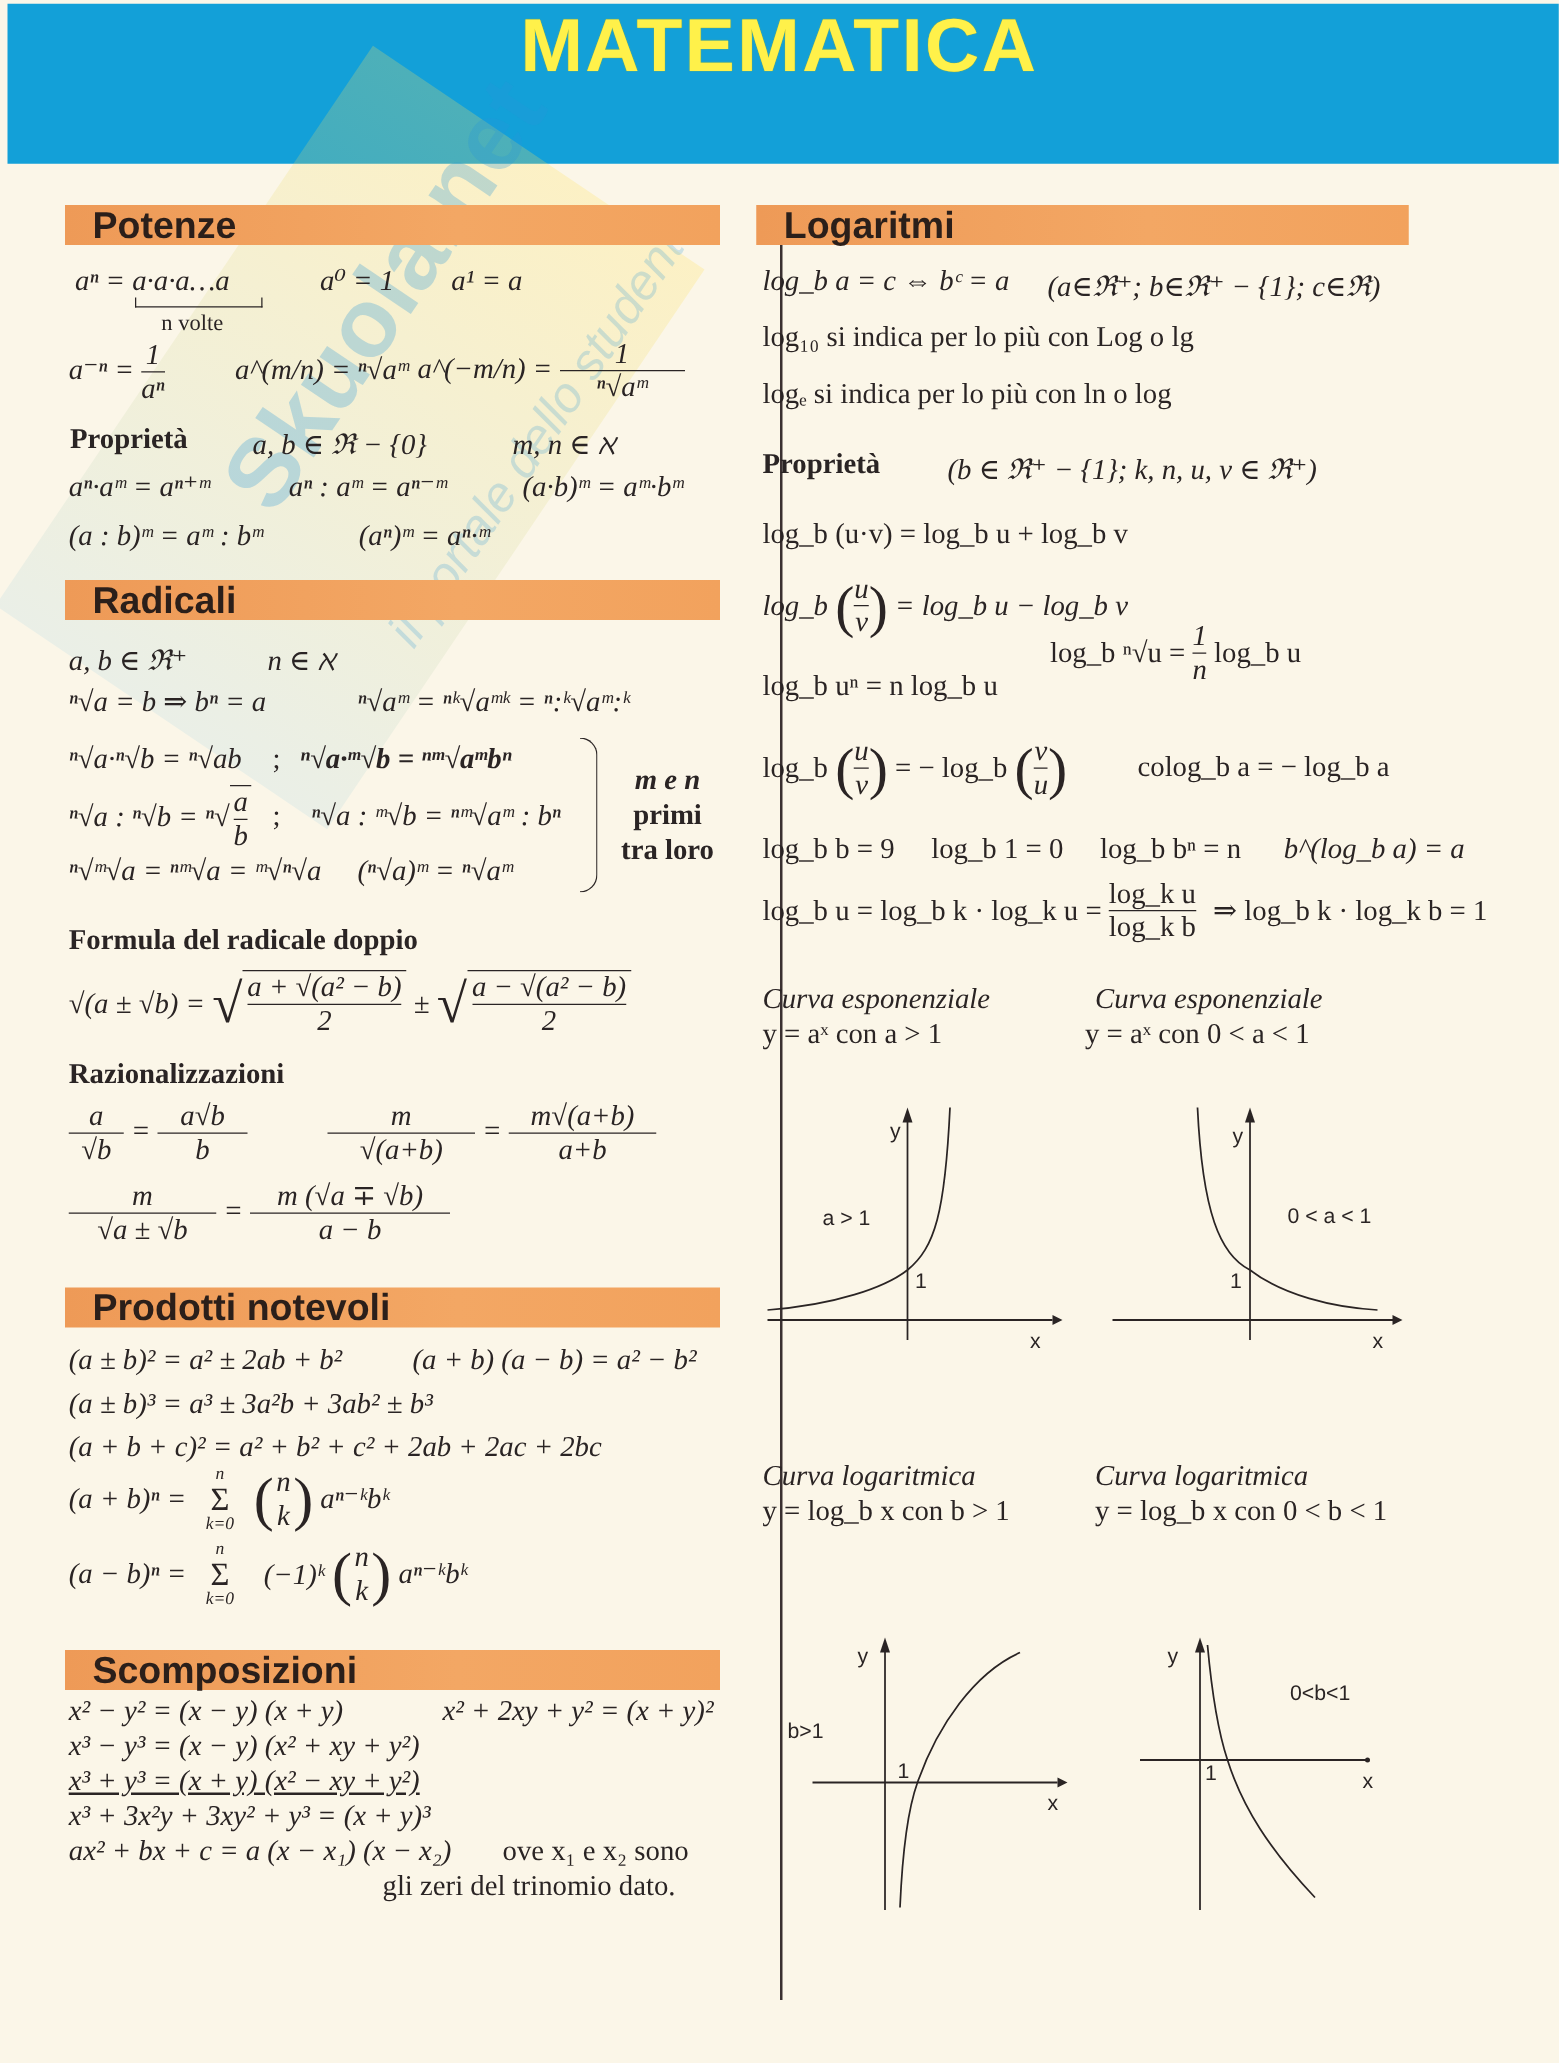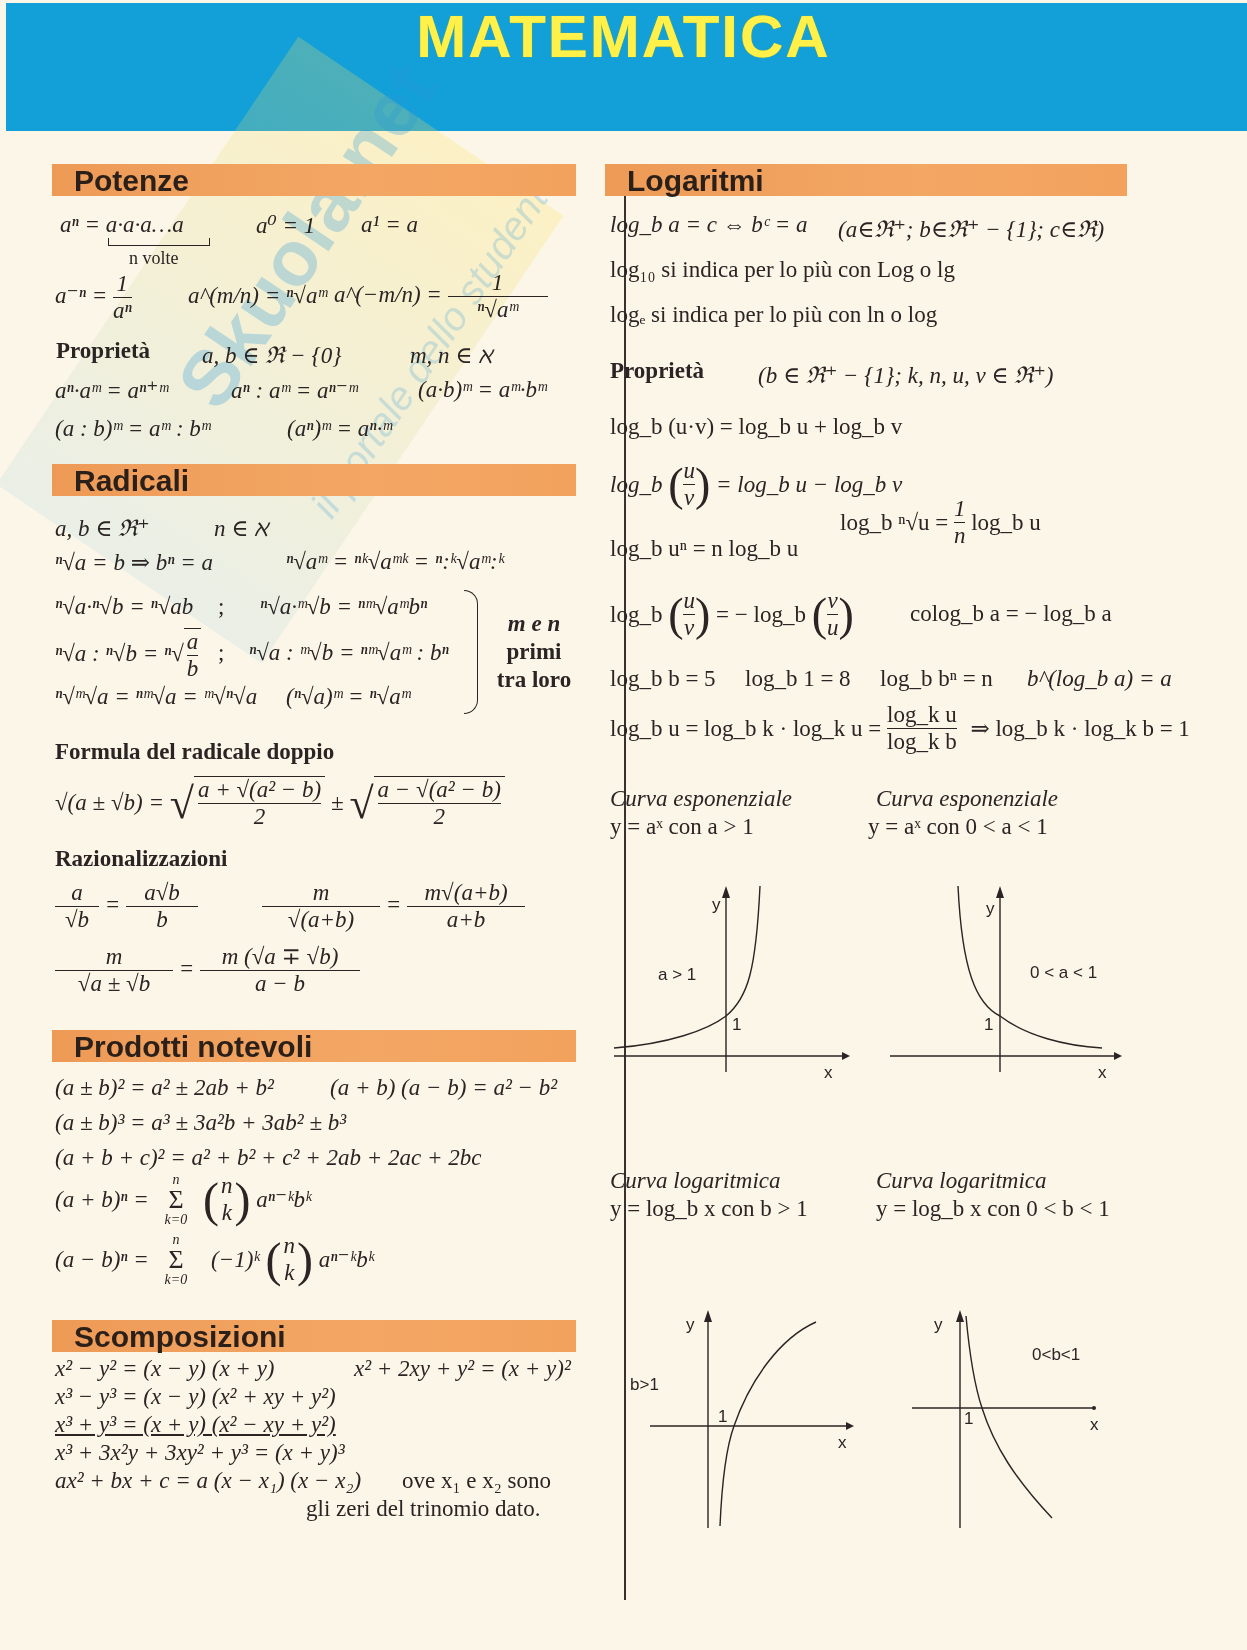--- a/index.html
+++ b/index.html
@@ -109,21 +109,21 @@
 
 <div class="sec-header" style="left:52px;top:464px;width:524px;">Radicali</div>
 
 <div class="f i" style="left:55px;top:511px;">a, b ∈ ℜ⁺</div>
 <div class="f i" style="left:214px;top:511px;">n ∈ ℵ</div>
 <div class="f i" style="left:55px;top:549px;">ⁿ√a = b ⇒ bⁿ = a</div>
 <div class="f i" style="left:286px;top:549px;">ⁿ√aᵐ = ⁿᵏ√aᵐᵏ = ⁿ:ᵏ√aᵐ:ᵏ</div>
 
 <div class="f i" style="left:55px;top:594px;">ⁿ√a·ⁿ√b = ⁿ√ab</div>
 <div class="f" style="left:218px;top:594px;">;</div>
-<div class="f i" style="left:260px;top:594px;">ⁿ√a·ᵐ√b = ⁿᵐ√aᵐbⁿ</div>
+<div class="f i" style="left:240px;top:594px;font-weight:bold;">ⁿ√a·ᵐ√b = ⁿᵐ√aᵐbⁿ</div>
 
 <div class="f i" style="left:55px;top:628px;">
   <span>ⁿ√a : ⁿ√b = ⁿ√</span><span class="frac" style="border-top:1.5px solid #2a2424;padding:0 3px;"><span>a</span><span class="den">b</span></span>
 </div>
 <div class="f" style="left:218px;top:640px;">;</div>
 <div class="f i" style="left:249px;top:640px;">ⁿ√a : ᵐ√b = ⁿᵐ√aᵐ : bⁿ</div>
 
 <div class="f i" style="left:55px;top:684px;">ⁿ√ᵐ√a = ⁿᵐ√a = ᵐ√ⁿ√a</div>
 <div class="f i" style="left:286px;top:684px;">(ⁿ√a)ᵐ = ⁿ√aᵐ</div>
 
@@ -220,22 +220,22 @@
 </div>
 
 <div class="f" style="left:610px;top:588px;">
   <span style="vertical-align:middle;">log_b</span>
   <span style="font-size:46px;vertical-align:middle;font-weight:100;">(</span><span class="frac i"><span>u</span><span class="den">v</span></span><span style="font-size:46px;vertical-align:middle;font-weight:100;">)</span>
   <span style="vertical-align:middle;">= − log_b</span>
   <span style="font-size:46px;vertical-align:middle;font-weight:100;">(</span><span class="frac i"><span>v</span><span class="den">u</span></span><span style="font-size:46px;vertical-align:middle;font-weight:100;">)</span>
 </div>
 <div class="f" style="left:910px;top:601px;">colog_b a = − log_b a</div>
 
-<div class="f" style="left:610px;top:666px;">log_b b = 5</div>
-<div class="f" style="left:745px;top:666px;">log_b 1 = 8</div>
+<div class="f" style="left:610px;top:666px;">log_b b = 9</div>
+<div class="f" style="left:745px;top:666px;">log_b 1 = 0</div>
 <div class="f" style="left:880px;top:666px;">log_b bⁿ = n</div>
 <div class="f i" style="left:1027px;top:666px;">b^(log_b a) = a</div>
 
 <div class="f" style="left:610px;top:702px;">
   <span style="vertical-align:middle;">log_b u = log_b k · log_k u =</span>
   <span class="frac"><span>log_k u</span><span class="den">log_k b</span></span>
   <span style="vertical-align:middle;margin-left:8px;">⇒ log_b k · log_k b = 1</span>
 </div>
 
 <div class="cap" style="left:610px;top:786px;">Curva esponenziale</div>

